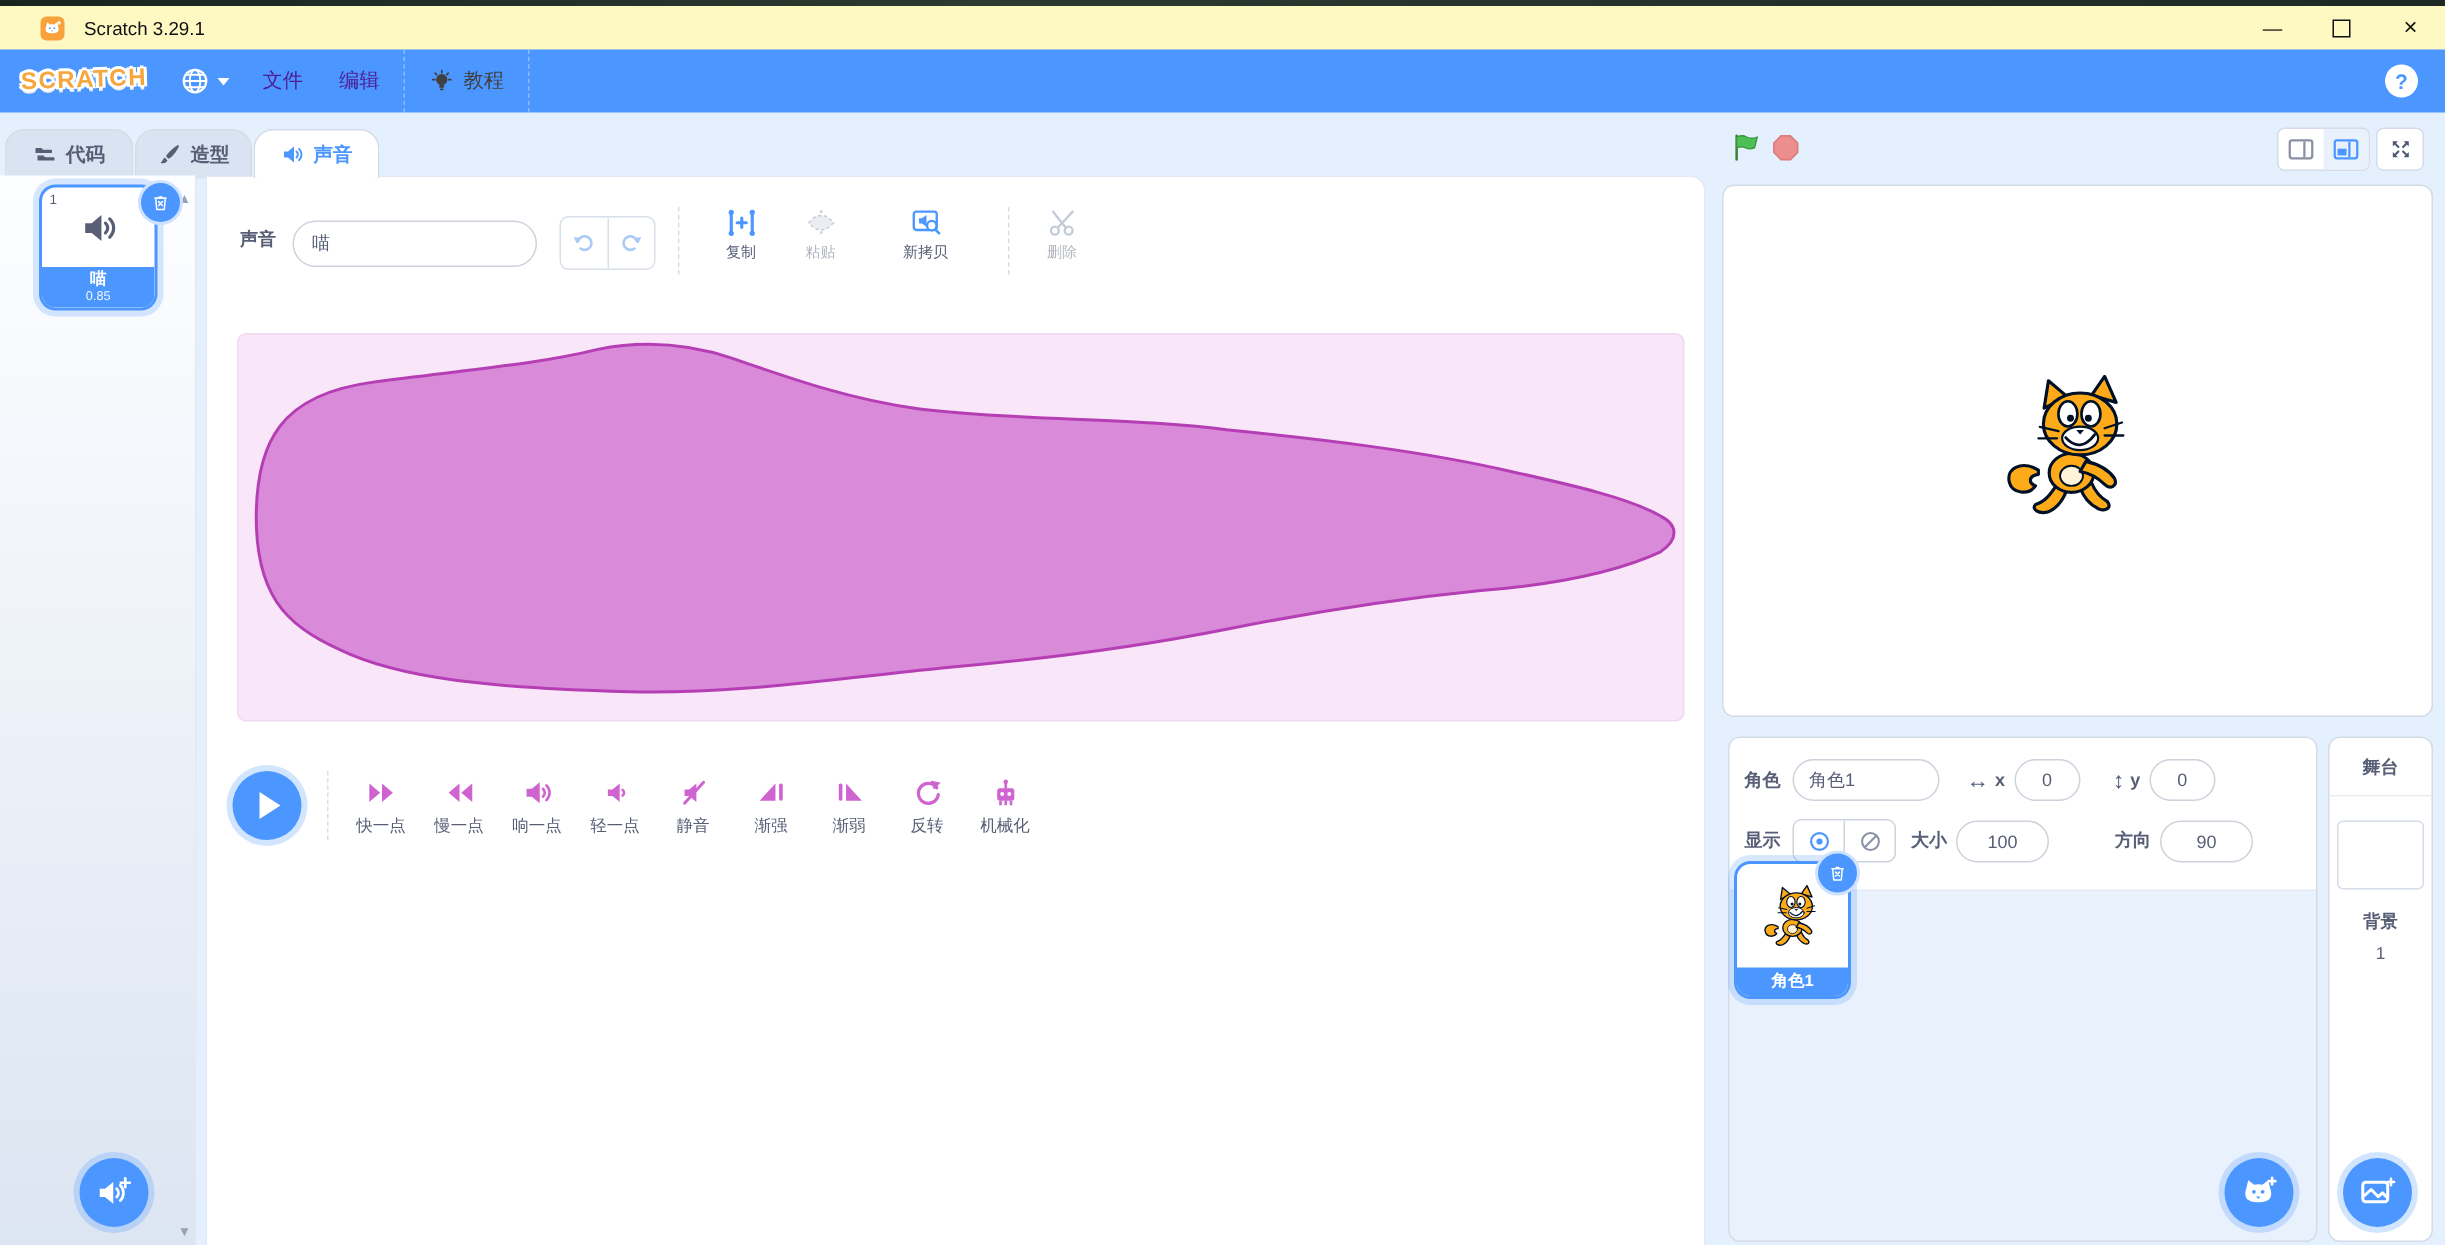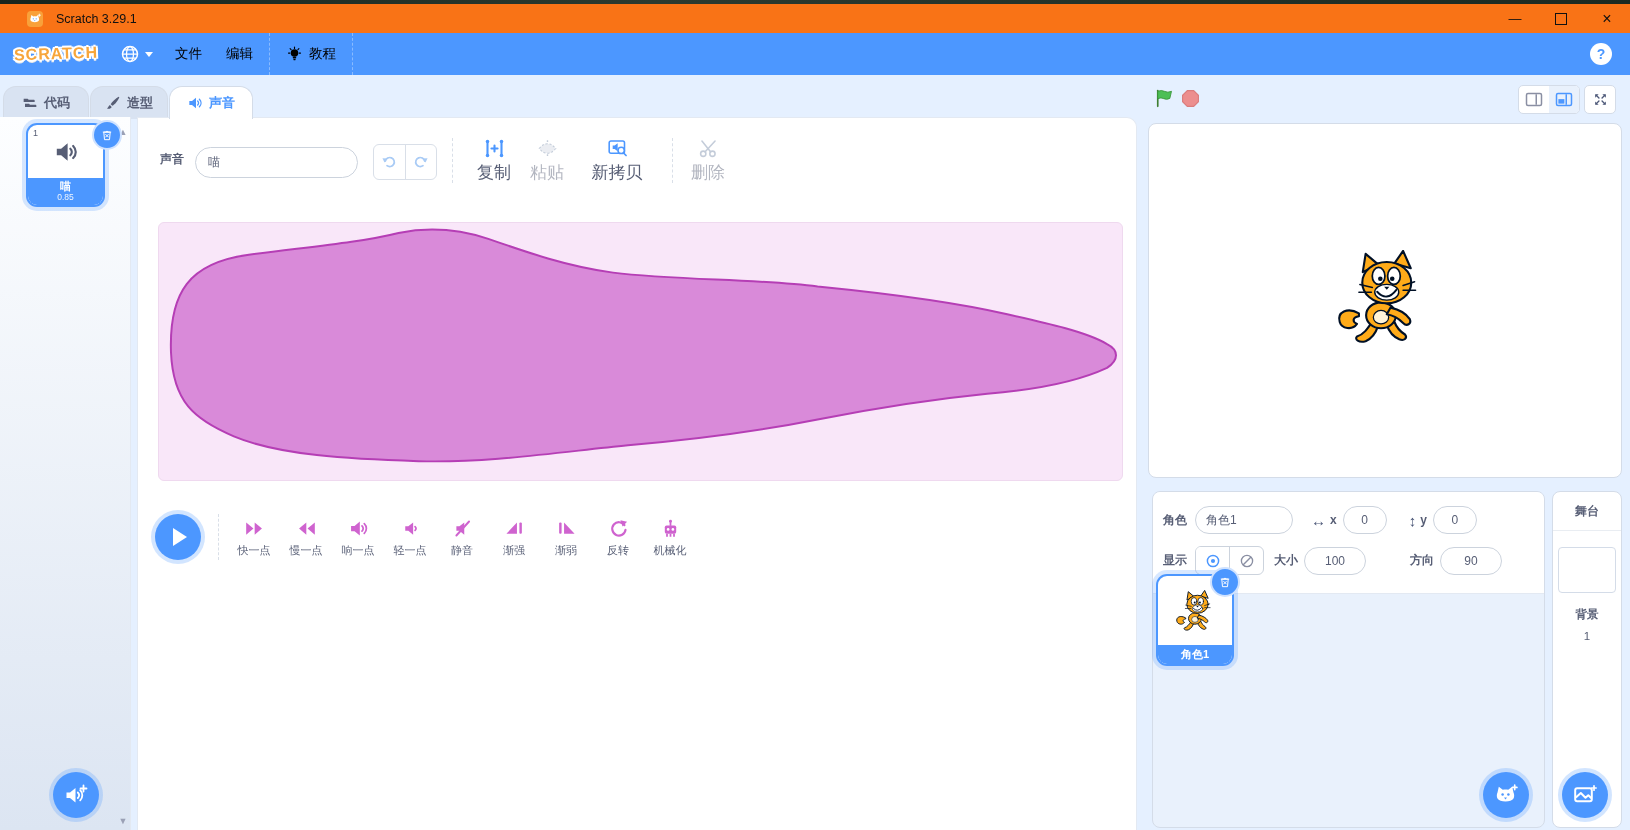--- a/index.html
+++ b/index.html
@@ -3,40 +3,40 @@
 <meta charset="utf-8">
 <style>
   html,body{margin:0;padding:0;background:#cfd6e0;}
   .window{position:relative;width:1630px;height:830px;overflow:hidden;
     background:#E5F0FF;font-family:"Liberation Sans","DejaVu Sans",sans-serif;
     -webkit-font-smoothing:antialiased;color:#575E75;}
   .abs{position:absolute;}
   
   .topstrip{left:0;top:0;width:1630px;height:4px;background:linear-gradient(90deg,#18251d,#2c3a30 40%,#1c2a22);}
   
-  .titlebar{left:0;top:4px;width:1630px;height:29px;background:#f97316;display:flex;align-items:center;border-bottom:1px solid #E3E8E2;}
+  .titlebar{left:0;top:4px;width:1630px;height:29px;background:#fef9c3;display:flex;align-items:center;border-bottom:1px solid #E3E8E2;}
   .title-icon{width:16px;height:16px;margin-left:27px;border-radius:4px;background:#F9A13A;display:flex;align-items:center;justify-content:center;}
   .title-icon svg{width:12px;height:12px;color:#fff;}
   .title-text{margin-left:13px;font-size:12.5px;color:#111;}
   .win-controls{margin-left:auto;display:flex;height:100%;}
   .win-btn{width:46px;height:100%;display:flex;align-items:center;justify-content:center;font-size:13px;color:#111;cursor:default;}
   .win-btn .box{width:10px;height:10px;border:1.2px solid #111;display:inline-block;}
   .win-btn.close{font-size:16px;}
   
   .menubar{left:0;top:33px;width:1630px;height:42px;background:#4C97FF;display:flex;align-items:center;}
   .logo{margin-left:14px;font-weight:bold;font-size:16px;letter-spacing:1px;color:#F7A63C;
     text-shadow:-2px -1px 0 #fff,2px -1px 0 #fff,-2px 1px 0 #fff,2px 1px 0 #fff,0 -2px 0 #fff,0 2px 0 #fff,0 3px 0 #e8e8e8;
     transform:rotate(-2deg);}
   .menu-globe{margin-left:22px;display:flex;align-items:center;color:#fff;}
   .menu-globe svg{width:20px;height:20px;}
   .caret{width:0;height:0;border-left:4px solid transparent;border-right:4px solid transparent;border-top:5px solid #fff;margin-left:5px;}
-  .menu-item{color:#000000;font-size:13.5px;padding:0 12px;height:56px;display:flex;align-items:center;cursor:default;}
+  .menu-item{color:#4c1d95;font-size:13.5px;padding:0 12px;height:56px;display:flex;align-items:center;cursor:default;}
   .menu-item.file{margin-left:10px;}
   .menu-div{height:42px;border-left:1px dashed rgba(255,255,255,.35);margin:0 4px;}
-  .menu-tut{display:flex;align-items:center;color:#000000;font-size:13.5px;padding:0 12px;justify-content:flex-end;}
+  .menu-tut{display:flex;align-items:center;color:#404040;font-size:13.5px;padding:0 12px;justify-content:flex-end;}
   .menu-tut svg{width:17px;height:17px;margin-right:6px;}
   .proj-input{margin-left:10px;width:165px;height:28px;background:rgba(255,255,255,.25);
     border:1px solid rgba(255,255,255,.35);border-radius:5px;color:#fff;font-size:13px;padding:0 9px;outline:none;font-family:inherit;}
   .proj-input::placeholder{color:#fff;}
   .help-circle{position:absolute;right:18px;top:43px;width:22px;height:22px;border-radius:50%;background:#fff;color:#4C97FF;
     font-weight:bold;font-size:14px;display:flex;align-items:center;justify-content:center;}
   
   .tab{top:86px;height:32px;display:flex;align-items:center;justify-content:center;gap:6px;
     border:1px solid #D4DCE8;border-bottom:none;border-radius:13px 13px 0 0;background:#D9E3F2;
     font-size:13px;font-weight:bold;color:#575E75;cursor:default;}
@@ -73,21 +73,21 @@
   .ed-label{left:160px;top:151px;font-size:12px;font-weight:bold;color:#575E75;}
   .name-input{left:195px;top:147px;width:163px;height:31px;border:1px solid #CCD3DD;border-radius:16px;font-size:12px;
     color:#575E75;padding:0 12px;outline:none;box-sizing:border-box;font-family:inherit;}
   .undo-group{left:373px;top:144px;width:62px;height:34px;display:flex;border:1px solid #D9DFE8;border-radius:6px;overflow:hidden;background:#fff;}
   .undo-btn{width:31px;display:flex;align-items:center;justify-content:center;color:#A9CBF5;}
   .undo-btn + .undo-btn{border-left:1px solid #D9DFE8;}
   .undo-btn svg{width:16px;height:16px;}
   .ed-div{border-left:1px dashed #D9DFE8;top:138px;height:45px;}
   .tool-btn{top:138px;width:56px;height:48px;display:flex;flex-direction:column;align-items:center;justify-content:flex-start;gap:2px;cursor:default;}
   .tool-btn svg{width:21px;height:21px;color:#4C97FF;}
-  .tool-btn .tl{font-size:17px;color:#575E75;}
+  .tool-btn .tl{font-size:10px;color:#575E75;}
   .tool-btn.disabled{opacity:.45;}
   .tool-btn.disabled svg{color:#7d90ad;}
   
   .waveform{left:158px;top:222px;width:965px;height:259px;background:#F9E7F9;border:1px solid #EFD9EF;border-radius:6px;box-sizing:border-box;overflow:hidden;}
   .waveform svg{position:absolute;left:0;top:0;width:100%;height:100%;}
   
   .play-btn{left:155px;top:514px;width:46px;height:46px;border-radius:50%;background:#4C97FF;
     box-shadow:0 0 0 4px rgba(76,151,255,.25);display:flex;align-items:center;justify-content:center;}
   .play-tri{width:0;height:0;border-left:14px solid #fff;border-top:9px solid transparent;border-bottom:9px solid transparent;margin-left:4px;}
   .fx-div{left:218px;top:514px;height:46px;border-left:1px dashed #D9DFE8;}

